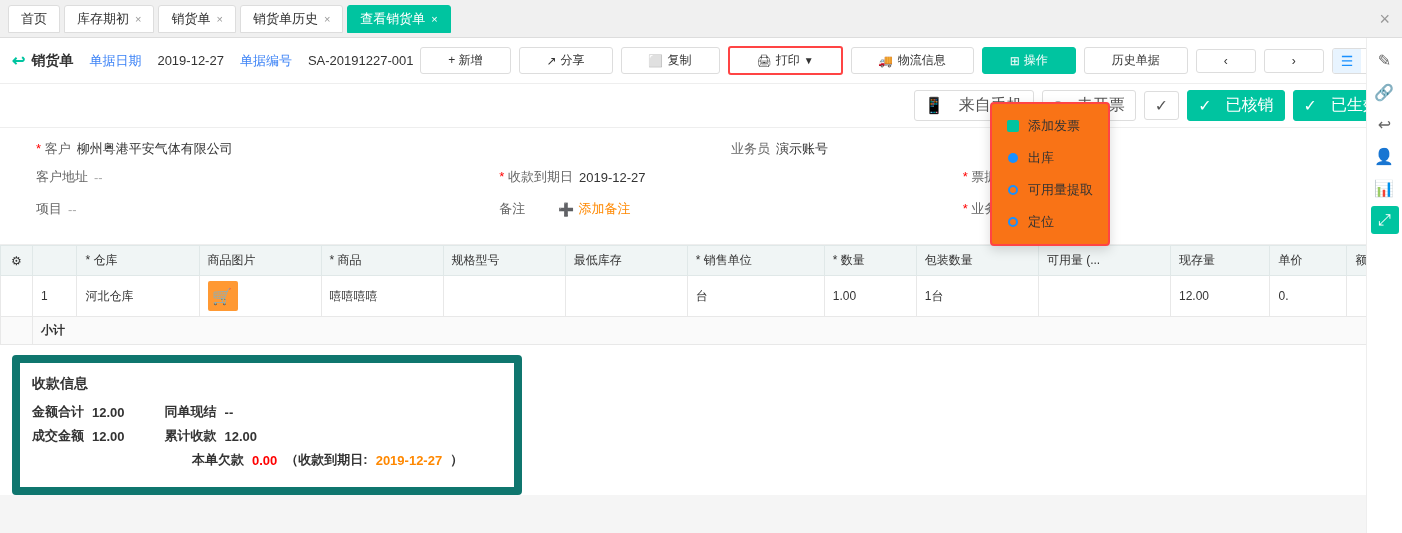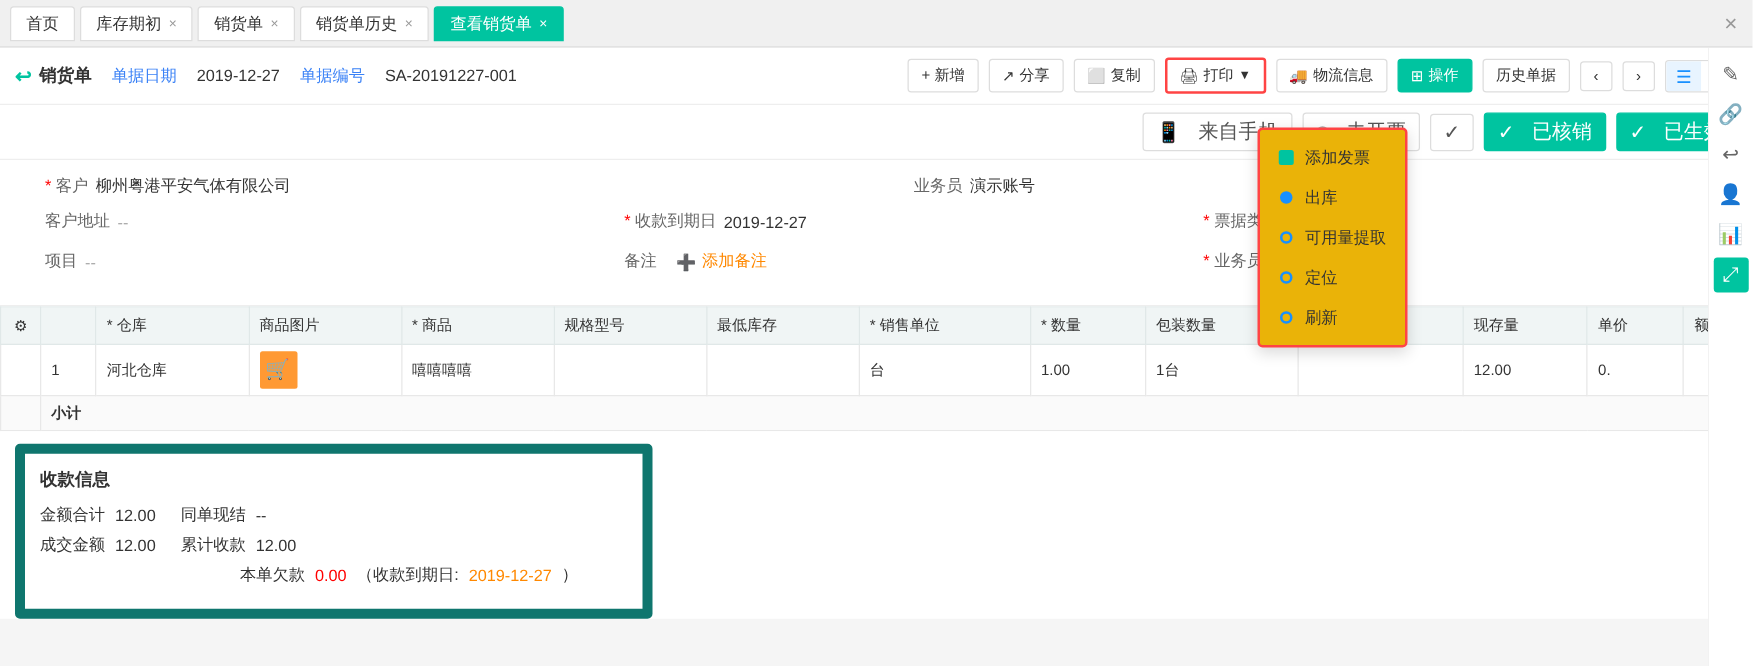--- a/index.html
+++ b/index.html
@@ -27,21 +27,21 @@
       display: flex; align-items: center; padding: 8px 12px; border-bottom: 1px solid #eee;
       background: #fff;
     }
     .doc-title { display: flex; align-items: center; gap: 6px; font-size: 14px; font-weight: bold; }
     .doc-title-icon { color: #00c4a0; font-size: 16px; }
     .doc-meta { display: flex; align-items: center; gap: 16px; margin-left: 16px; font-size: 13px; }
     .doc-meta-label { color: #3b82f6; text-align: right; }
     .doc-meta-value { color: #333; }
     .doc-actions { margin-left: auto; display: flex; align-items: center; gap: 8px; }
     .action-btn {
-      display: flex; align-items: center; gap: 4px; padding: 4px 10px; border: 1px solid #ddd;
+      display: flex; align-items: center; gap: 4px; padding: 4px 27px; border: 1px solid #ddd;
       border-radius: 3px; background: #fff; cursor: pointer; font-size: 12px; color: #333;
     }
     .action-btn.active-btn { background: #00c4a0; color: #fff; border-color: #00c4a0; }
     .view-btns { display: flex; border: 1px solid #ddd; border-radius: 3px; overflow: hidden; }
     .view-btn { padding: 4px 8px; background: #fff; border: none; cursor: pointer; font-size: 14px; }
     .view-btn.active { background: #e8f4ff; color: #1890ff; }
 
     
     .toolbar-row {
       display: flex; align-items: center; justify-content: flex-end; padding: 6px 12px;
@@ -74,30 +74,30 @@
     .subtotal-row td { background: #f9f9f9; font-weight: bold; }
     .gear-col { width: 32px; text-align: center; }
     .product-img { width: 30px; height: 30px; background: #ff9933; border-radius: 2px; display: flex; align-items: center; justify-content: center; }
 
     
     .payment-section {
       margin: 10px 12px; border: 8px solid #0f766e; border-radius: 4px; padding: 12px;
       background: #fff; max-width: 510px;
     }
     .payment-title { font-weight: bold; font-size: 14px; margin-bottom: 10px; }
-    .payment-row { display: flex; gap: 20px; margin-bottom: 6px; }
+    .payment-row { display: flex; gap: 40px; margin-bottom: 6px; font-weight: bold; }
     .payment-item { display: flex; gap: 8px; align-items: center; }
     .payment-label { color: #333; }
     .payment-value { color: #333; }
     .payment-value.red { color: #f00; }
     .payment-value.orange { color: #ff8800; }
 
     
     .dropdown-overlay {
-      position: fixed; top: 102px; right: 276px; background: #eab308;
+      position: fixed; top: 102px; right: 292px; background: #f97316;
       border: 2px solid #ff4444; border-radius: 4px; box-shadow: 0 4px 12px rgba(0,0,0,0.15);
       z-index: 1000; min-width: 120px; padding: 6px 0; text-align: right;
     }
     .dropdown-item {
       display: flex; align-items: center; gap: 8px; padding: 7px 14px;
       cursor: pointer; font-size: 13px; color: #333;
     }
     .dropdown-icon { width: 14px; height: 14px; display: flex; align-items: center; justify-content: center; }
     .icon-square { width: 12px; height: 12px; background: #00c4a0; border-radius: 2px; }
     .icon-circle { width: 10px; height: 10px; border-radius: 50%; background: #1890ff; }
@@ -359,26 +359,20 @@
       <div class="icon-circle-outline"></div>
     </div>
     <span>可用量提取</span>
   </div>
   <div class="dropdown-item">
     <div class="dropdown-icon">
       <div class="icon-circle-outline"></div>
     </div>
     <span>定位</span>
   </div>
-  <div class="dropdown-item">
-    <div class="dropdown-icon">
-      <div class="icon-circle-outline"></div>
-    </div>
-    <span>刷新</span>
-  </div>
 </div>
 
 <div class="right-sidebar">
   <div class="sidebar-icon">✎</div>
   <div class="sidebar-icon">🔗</div>
   <div class="sidebar-icon">↩</div>
   <div class="sidebar-icon">👤</div>
   <div class="sidebar-icon">📊</div>
   <div class="sidebar-icon green-bg">⤢</div>
 </div>

